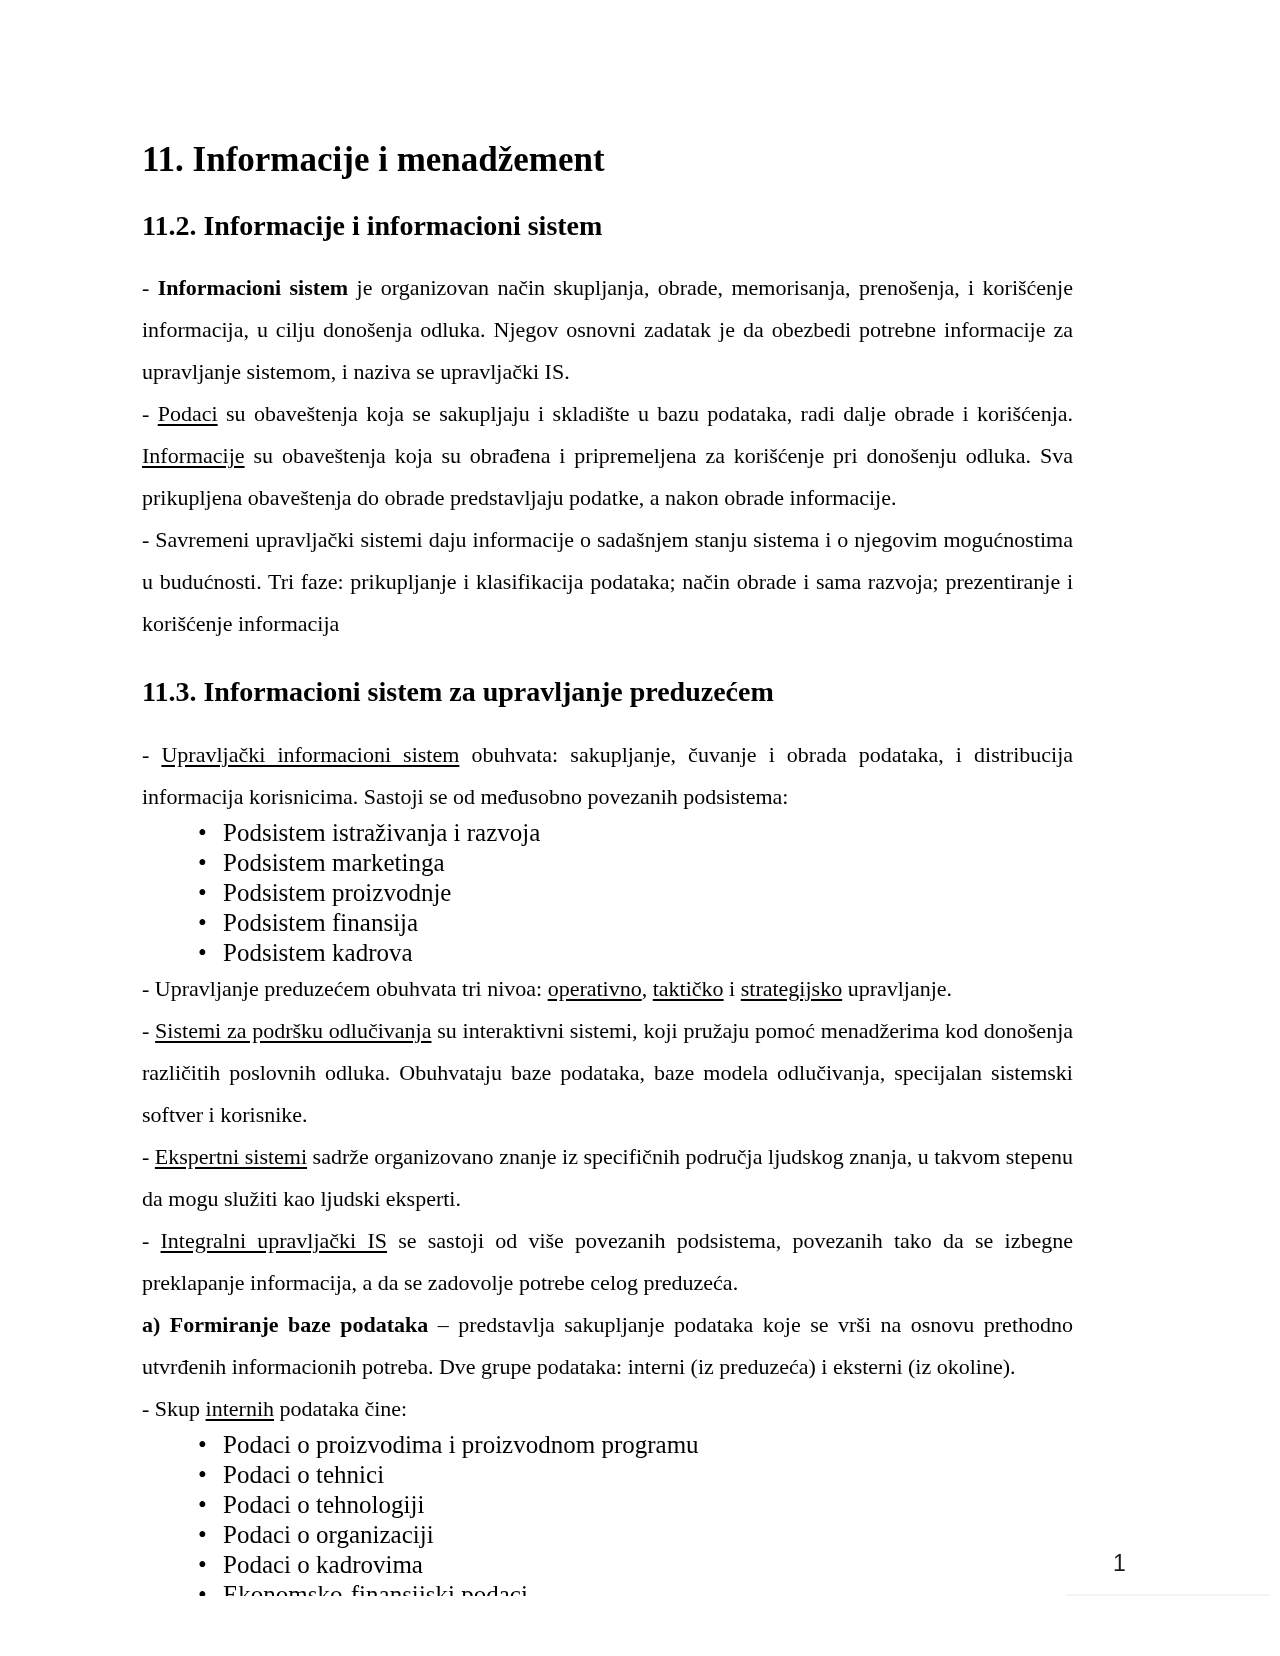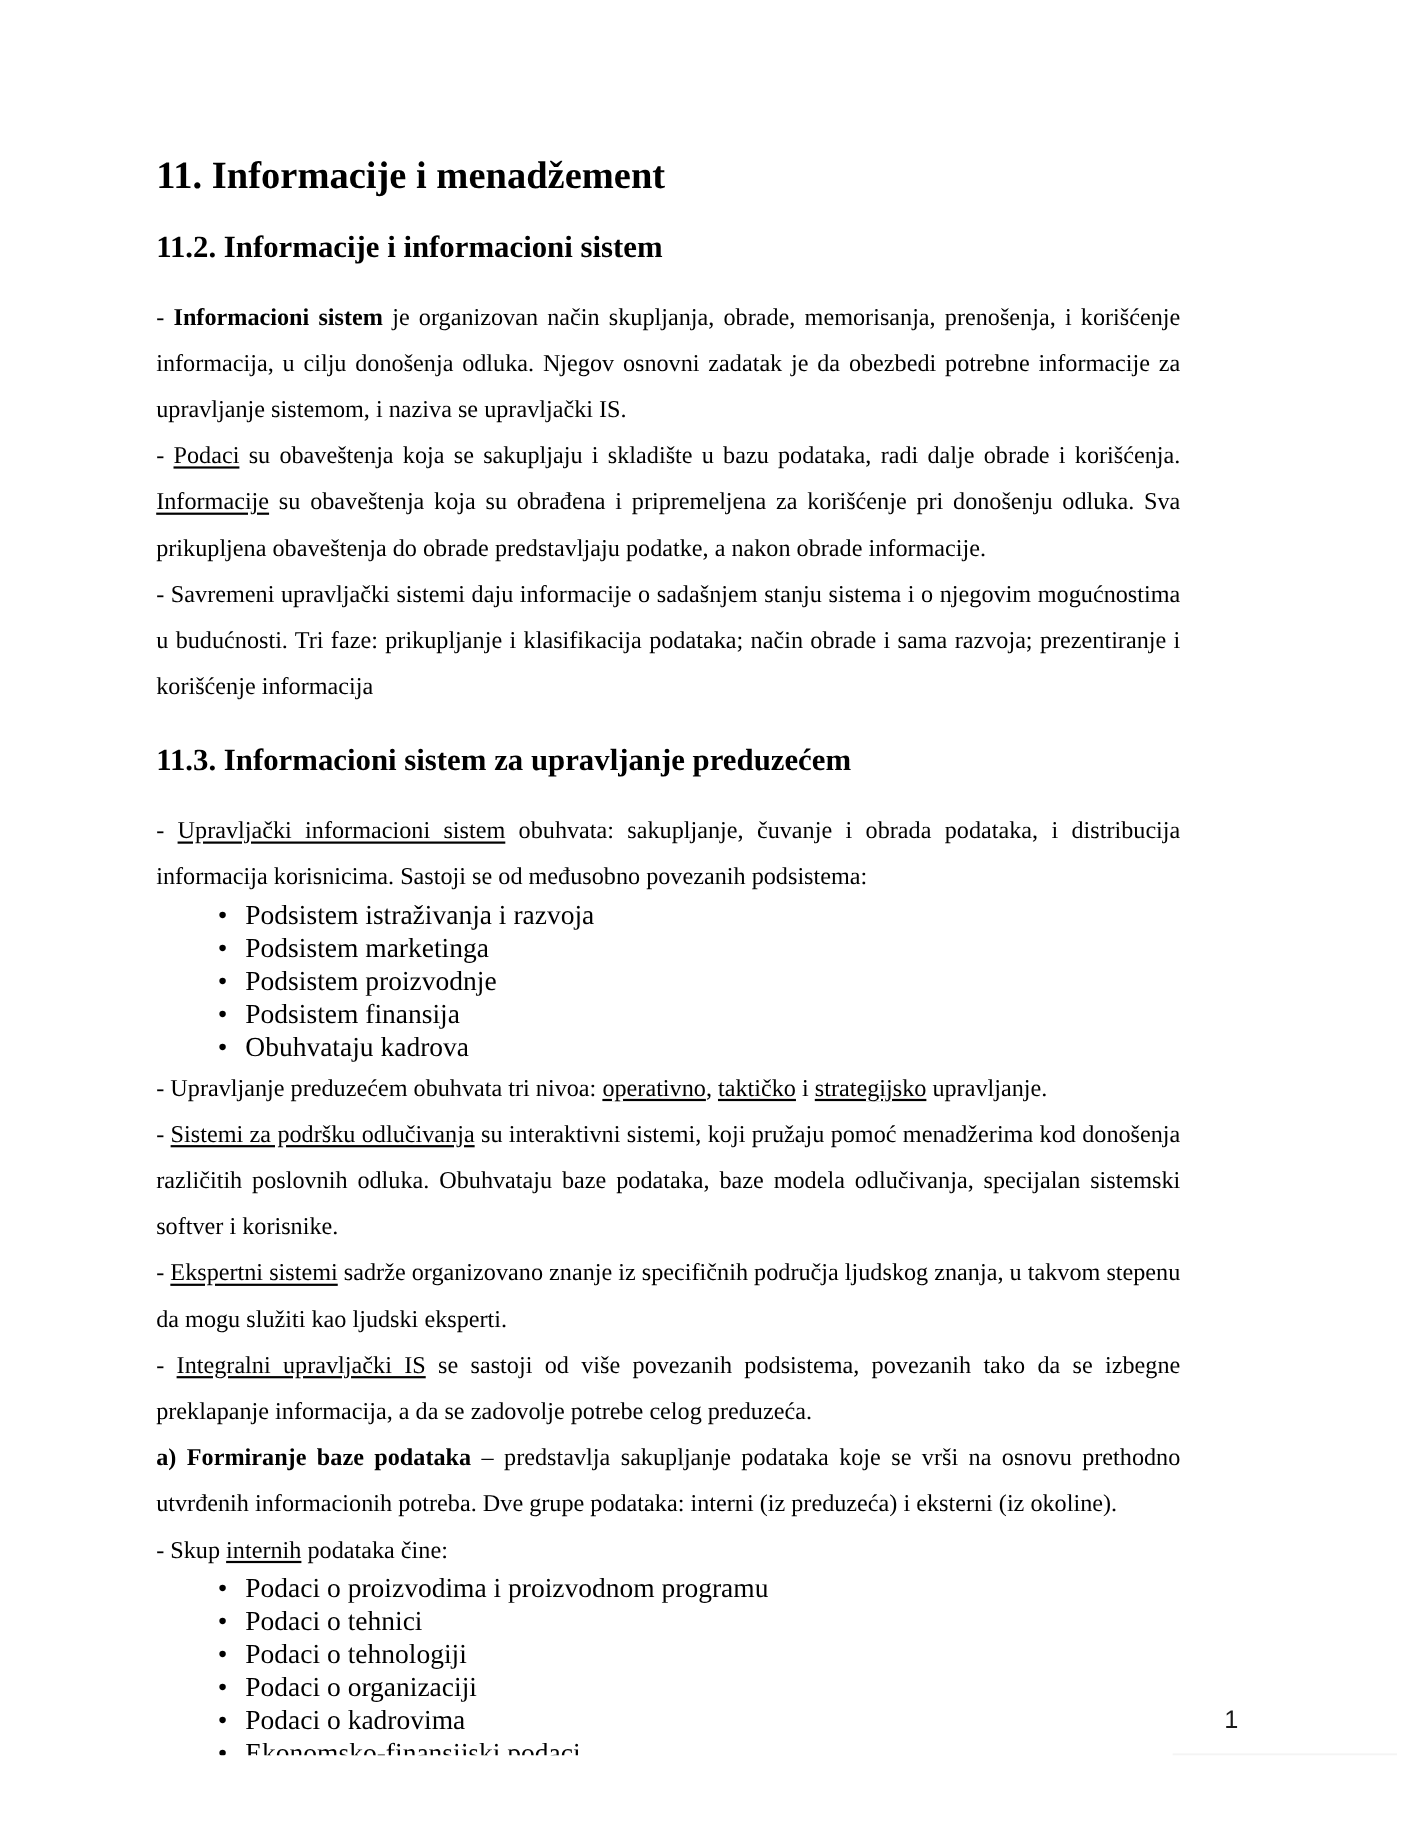--- a/index.html
+++ b/index.html
@@ -93,21 +93,21 @@
       <p><span class="">- </span><span class="b ">Informacioni sistem</span><span class=""> je organizovan način skupljanja, obrade, memorisanja, prenošenja, i korišćenje informacija, u cilju donošenja odluka. Njegov osnovni zadatak je da obezbedi potrebne informacije za upravljanje sistemom, i naziva se upravljački IS.</span></p>
       <p><span class="">- </span><span class="u">Podaci</span><span class=""> su obaveštenja koja se sakupljaju i skladište u bazu podataka, radi dalje obrade i korišćenja. </span><span class="u">Informacije</span><span class=""> su obaveštenja koja su obrađena i pripremeljena za korišćenje pri donošenju odluka. Sva prikupljena obaveštenja do obrade predstavljaju podatke, a nakon obrade informacije.</span></p>
       <p><span class="">- Savremeni upravljački sistemi daju informacije o sadašnjem stanju sistema i o njegovim mogućnostima u budućnosti. Tri faze: prikupljanje i klasifikacija podataka; način obrade i sama razvoja; prezentiranje i korišćenje informacija</span></p>
       <h2>11.3. Informacioni sistem za upravljanje preduzećem</h2>
       <p><span class="">- </span><span class="u">Upravljački informacioni sistem</span><span class=""> obuhvata: sakupljanje, čuvanje i obrada podataka, i distribucija informacija korisnicima. Sastoji se od međusobno povezanih podsistema:</span></p>
       <ul>
         <li>Podsistem istraživanja i razvoja</li>
         <li>Podsistem marketinga</li>
         <li>Podsistem proizvodnje</li>
         <li>Podsistem finansija</li>
-        <li>Obuhvataju kadrova</li>
+        <li>Podsistem kadrova</li>
       </ul>
       <p><span class="">- Upravljanje preduzećem obuhvata tri nivoa: </span><span class="u">operativno</span><span class="">, </span><span class="u">taktičko</span><span class=""> i </span><span class="u">strategijsko</span><span class=""> upravljanje.</span></p>
       <p><span class="">- </span><span class="u">Sistemi za podršku odlučivanja</span><span class=""> su interaktivni sistemi, koji pružaju pomoć menadžerima kod donošenja različitih poslovnih odluka. Obuhvataju baze podataka, baze modela odlučivanja, specijalan sistemski softver i korisnike.</span></p>
       <p><span class="">- </span><span class="u">Ekspertni sistemi</span><span class=""> sadrže organizovano znanje iz specifičnih područja ljudskog znanja, u takvom stepenu da mogu služiti kao ljudski eksperti.</span></p>
       <p><span class="">- </span><span class="u">Integralni upravljački IS</span><span class=""> se sastoji od više povezanih podsistema, povezanih tako da se izbegne preklapanje informacija, a da se zadovolje potrebe celog preduzeća.</span></p>
       <p><span class="b ">a) Formiranje baze podataka</span><span class=""> – predstavlja sakupljanje podataka koje se vrši na osnovu prethodno utvrđenih informacionih potreba. Dve grupe podataka: interni (iz preduzeća) i eksterni (iz okoline).</span></p>
       <p><span class="">- Skup </span><span class="u">internih</span><span class=""> podataka čine:</span></p>
       <ul>
         <li>Podaci o proizvodima i proizvodnom programu</li>
         <li>Podaci o tehnici</li>

